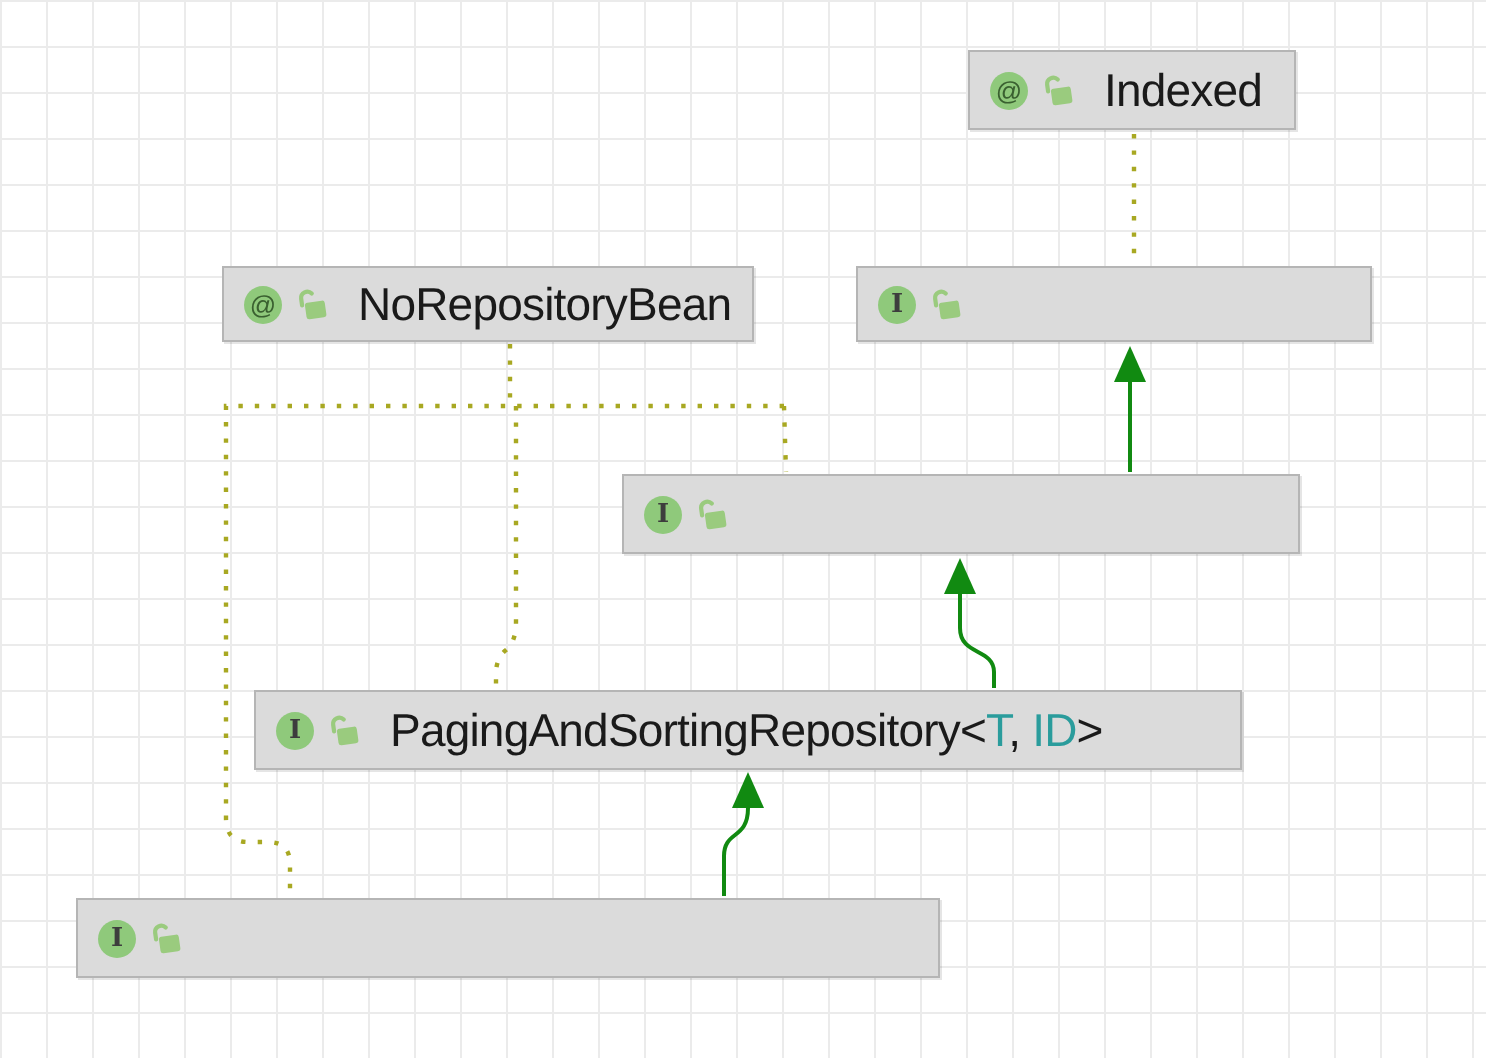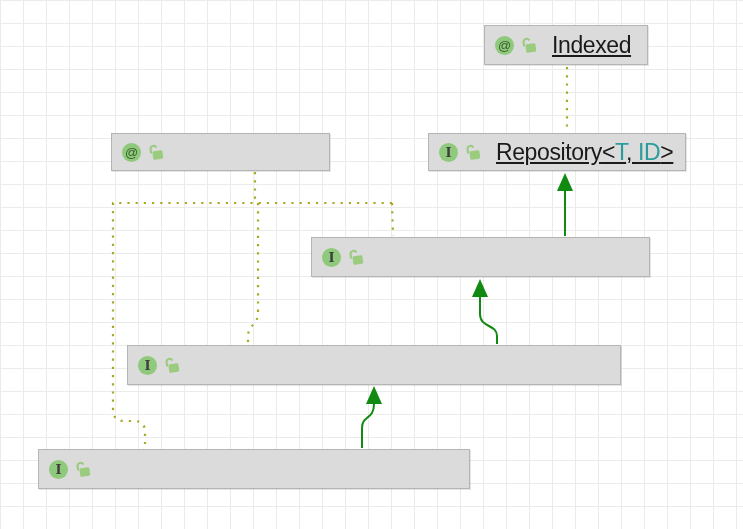--- a/index.html
+++ b/index.html
@@ -35,21 +35,20 @@
     width:19px; height:19px; border-radius:50%;
     background:var(--icon-circle); color:var(--icon-glyph);
     display:flex; align-items:center; justify-content:center;
     font-size:13px; line-height:1; flex:0 0 auto;
   }
   .node .circle-icon.iface{font-family:"DejaVu Serif", serif; font-size:13px; color:#3d3d3d; font-weight:bold;}
   .node .lock{width:18px; height:18px; flex:0 0 auto; display:block;}
   .node .label{
     margin-left:8px; font-size:23px; letter-spacing:-0.4px;
     color:var(--label-text);
-    text-decoration:underline;
   }
   .node .gparam{color:var(--type-param);}
   .node .gpunct{color:var(--label-text);}
 </style>
 </head>
 <body>
 
 <div class="canvas">
 
   <svg class="edges" width="743" height="529" viewBox="0 0 743 529">
@@ -80,51 +79,52 @@
   </div>
 
   <div class="node" style="left:111px; top:133px; min-width:219px; height:38px;">
     <span class="circle-icon">@</span>
     <svg class="lock" viewBox="0 0 18 18">
       <g transform="rotate(-8 9 9)">
         <path d="M4 9 L4 5.6 A3.1 3.1 0 0 1 9.6 3.8" fill="none" stroke="var(--lock-green)" stroke-width="2.1" stroke-linecap="round"></path>
         <rect x="5.4" y="8" width="10" height="8.4" rx="1.4" fill="var(--lock-green)"></rect>
       </g>
     </svg>
+    <span class="label">NoRepositoryBean</span>
   </div>
 
   <div class="node" style="left:428px; top:133px; min-width:258px; height:38px;">
     <span class="circle-icon iface">I</span>
     <svg class="lock" viewBox="0 0 18 18">
       <g transform="rotate(-8 9 9)">
         <path d="M4 9 L4 5.6 A3.1 3.1 0 0 1 9.6 3.8" fill="none" stroke="var(--lock-green)" stroke-width="2.1" stroke-linecap="round"></path>
         <rect x="5.4" y="8" width="10" height="8.4" rx="1.4" fill="var(--lock-green)"></rect>
       </g>
     </svg>
-    <span class="label"><span>Repository</span><span class="gpunct">&lt;</span><span class="gparam">T</span><span class="gpunct">, </span><span class="gparam">ID</span><span class="gpunct">&gt;</span></span>
   </div>
 
   <div class="node" style="left:311px; top:237px; min-width:339px; height:40px;">
     <span class="circle-icon iface">I</span>
     <svg class="lock" viewBox="0 0 18 18">
       <g transform="rotate(-8 9 9)">
         <path d="M4 9 L4 5.6 A3.1 3.1 0 0 1 9.6 3.8" fill="none" stroke="var(--lock-green)" stroke-width="2.1" stroke-linecap="round"></path>
         <rect x="5.4" y="8" width="10" height="8.4" rx="1.4" fill="var(--lock-green)"></rect>
       </g>
     </svg>
   </div>
 
   <div class="node" style="left:127px; top:345px; min-width:494px; height:40px;">
     <span class="circle-icon iface">I</span>
     <svg class="lock" viewBox="0 0 18 18">
       <g transform="rotate(-8 9 9)">
         <path d="M4 9 L4 5.6 A3.1 3.1 0 0 1 9.6 3.8" fill="none" stroke="var(--lock-green)" stroke-width="2.1" stroke-linecap="round"></path>
         <rect x="5.4" y="8" width="10" height="8.4" rx="1.4" fill="var(--lock-green)"></rect>
       </g>
     </svg>
+    <span class="label"><span>PagingAndSortingRepository</span><span class="gpunct">&lt;</span><span class="gparam">T</span><span class="gpunct">, </span><span class="gparam">ID</span><span class="gpunct">&gt;</span></span>
   </div>
 
   <div class="node" style="left:38px; top:449px; min-width:432px; height:40px;">
     <span class="circle-icon iface">I</span>
     <svg class="lock" viewBox="0 0 18 18">
       <g transform="rotate(-8 9 9)">
         <path d="M4 9 L4 5.6 A3.1 3.1 0 0 1 9.6 3.8" fill="none" stroke="var(--lock-green)" stroke-width="2.1" stroke-linecap="round"></path>
         <rect x="5.4" y="8" width="10" height="8.4" rx="1.4" fill="var(--lock-green)"></rect>
       </g>
     </svg>

